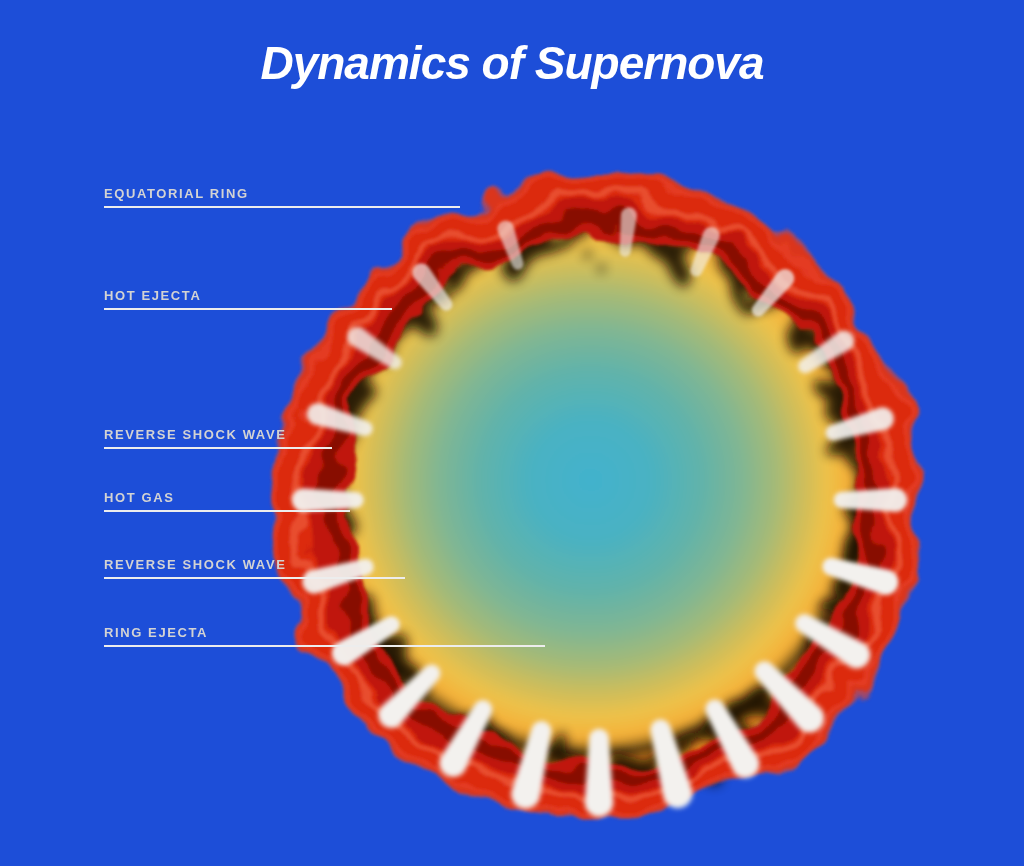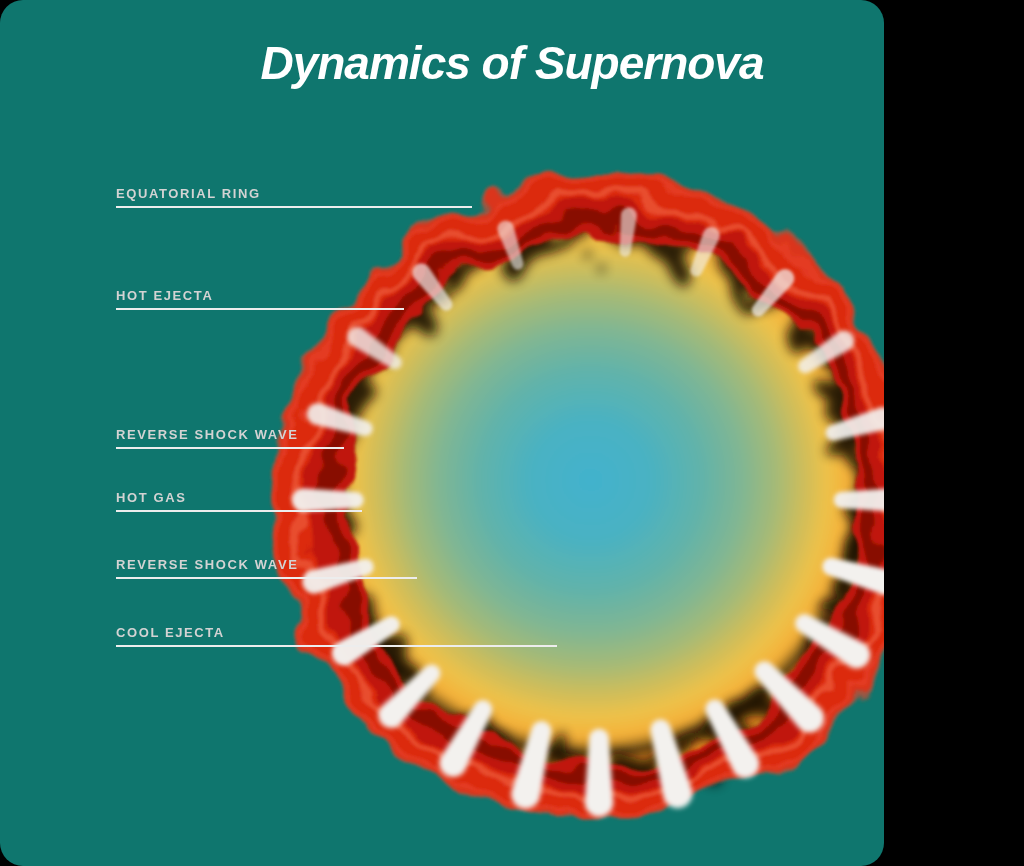--- a/index.html
+++ b/index.html
@@ -2,26 +2,25 @@
 <html><head>
 <meta charset="utf-8">
 <style>
   html, body {
     margin: 0;
     padding: 0;
     background: #000;
   }
   .stage {
     position: relative;
-    width: 884px;
+    width: 1024px;
     height: 866px;
-    background: #0f766e;
+    background: #1d4ed8;
     overflow: hidden;
     font-family: "Liberation Sans", sans-serif;
-    border-radius: 23px;
   }
   .title {
     position: absolute;
     left: 0;
     top: 36px;
     width: 1024px;
     text-align: center;
     color: #ffffff;
     font-size: 46px;
     font-style: italic;
@@ -30,21 +29,21 @@
   }
   .illustration {
     position: absolute;
     left: 0;
     top: 0;
     width: 1024px;
     height: 866px;
   }
   .callout {
     position: absolute;
-    left: 116px;
+    left: 104px;
   }
   .callout-text {
     color: #d3d3d3;
     font-size: 13px;
     font-weight: bold;
     letter-spacing: 1.6px;
     white-space: nowrap;
     line-height: 14px;
   }
   .callout-line {
@@ -160,17 +159,17 @@
     <div class="callout-text">HOT GAS</div>
     <div class="callout-line" style="width:246px"></div>
   </div>
 
   <div class="callout" style="top:558px">
     <div class="callout-text">REVERSE SHOCK WAVE</div>
     <div class="callout-line" style="width:301px"></div>
   </div>
 
   <div class="callout" style="top:626px">
-    <div class="callout-text">COOL EJECTA</div>
+    <div class="callout-text">RING EJECTA</div>
     <div class="callout-line" style="width:441px"></div>
   </div>
 
 </div>
 
 </body></html>

